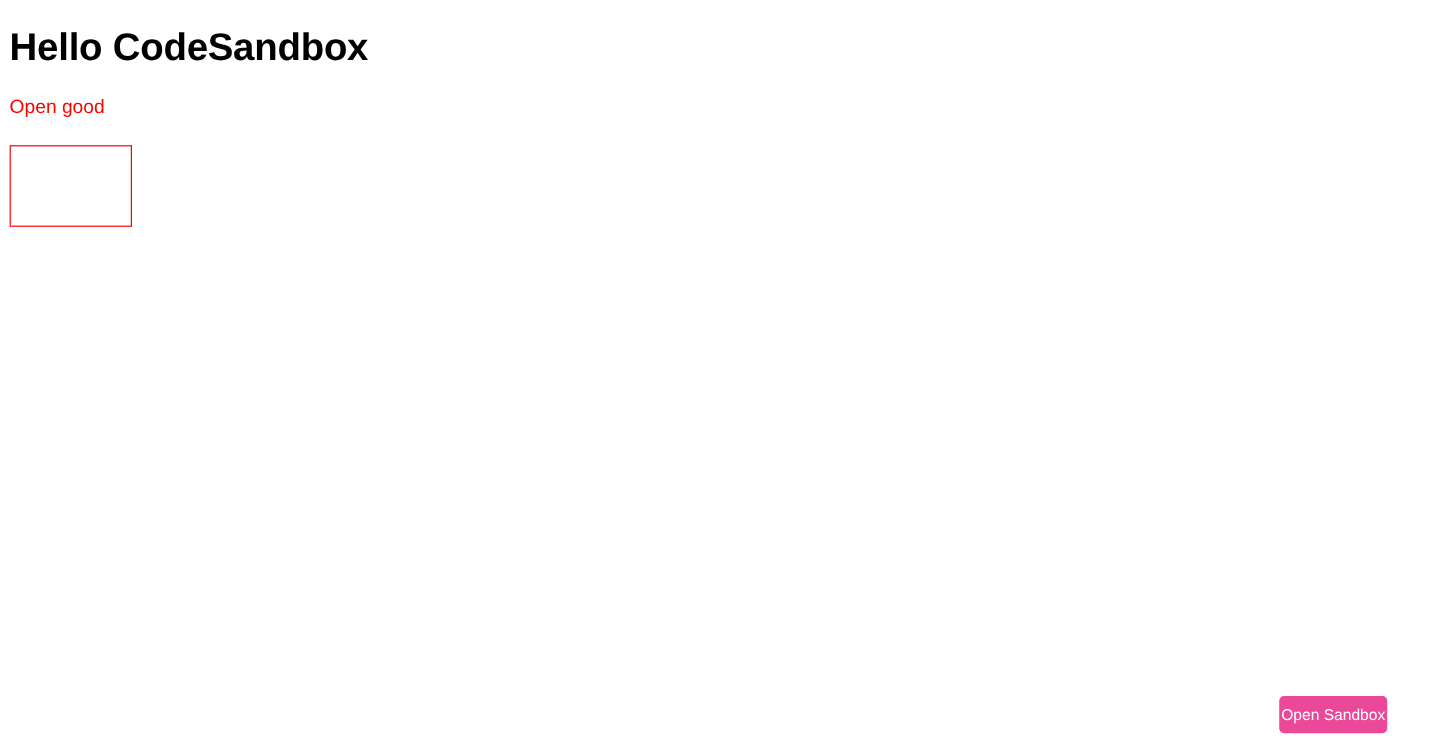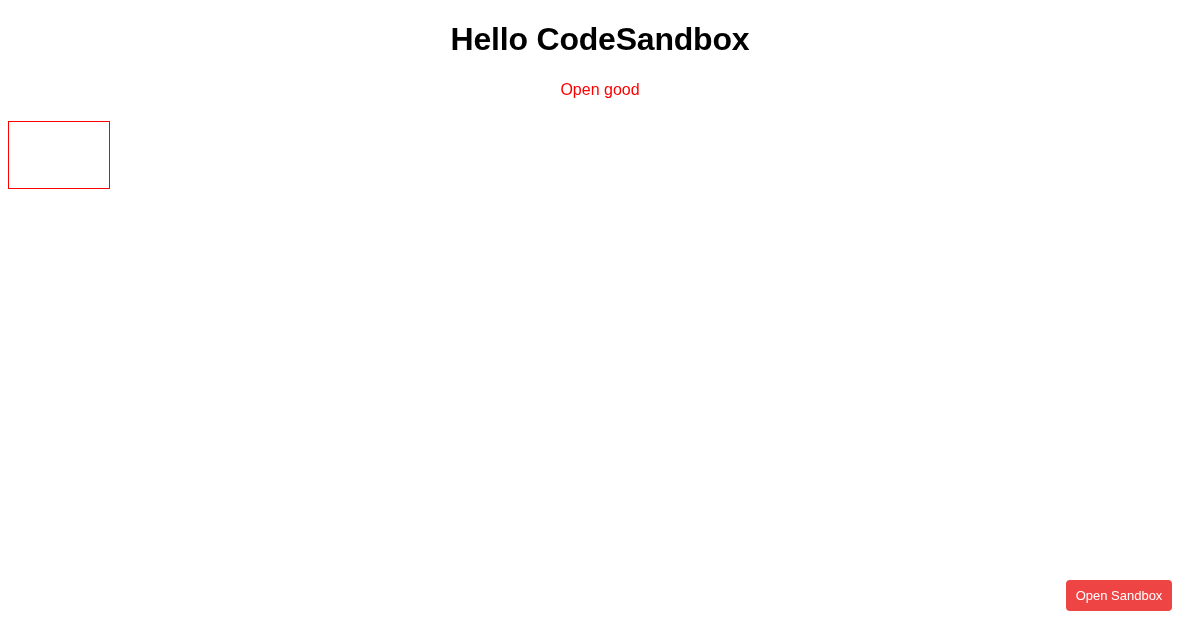--- a/index.html
+++ b/index.html
@@ -21,21 +21,20 @@
     left: 0;
     top: 0;
     width: 1200px;
     height: 630px;
     padding: 8px;
     box-sizing: border-box;
   }
 
   .app-root {
     position: relative;
-    text-align: center;
   }
 
   .page-title {
     margin: 0;
     padding: 0;
     font-size: 32px;
     line-height: 36.8px;
     font-weight: bold;
     color: #000000;
     letter-spacing: -0.2px;
@@ -58,23 +57,23 @@
     height: 66px;
     border: 1px solid #ff0000;
     box-sizing: content-box;
     background: transparent;
   }
 
   .open-sandbox-button {
     position: absolute;
     left: 1066px;
     top: 580px;
-    width: 106px;
+    width: 90px;
     height: 31px;
-    background: #ef4444;
+    background: #ec4899;
     color: #ffffff;
     border: 0;
     border-radius: 4px;
     font-family: "Liberation Sans", sans-serif;
     font-size: 13px;
     line-height: 31px;
     text-align: center;
     padding: 0;
     cursor: pointer;
     white-space: nowrap;

